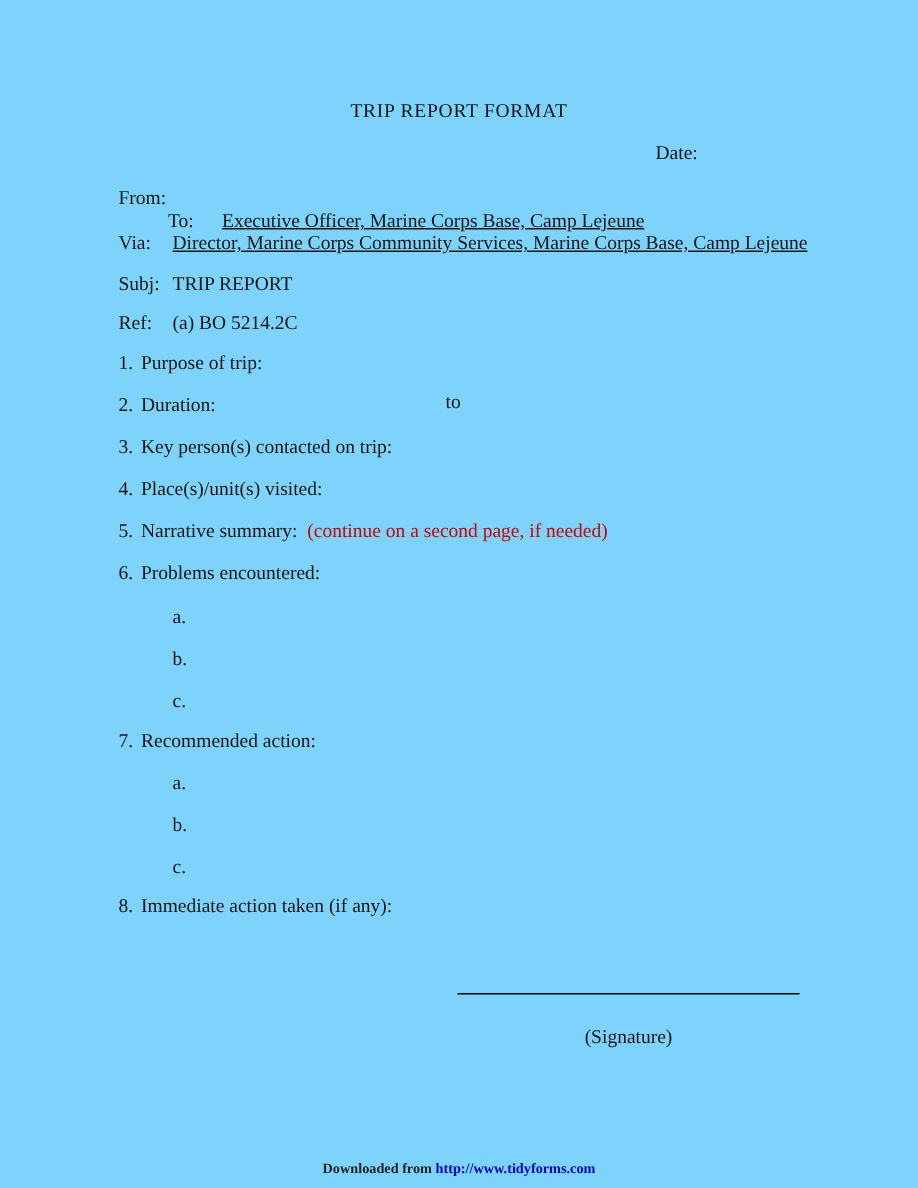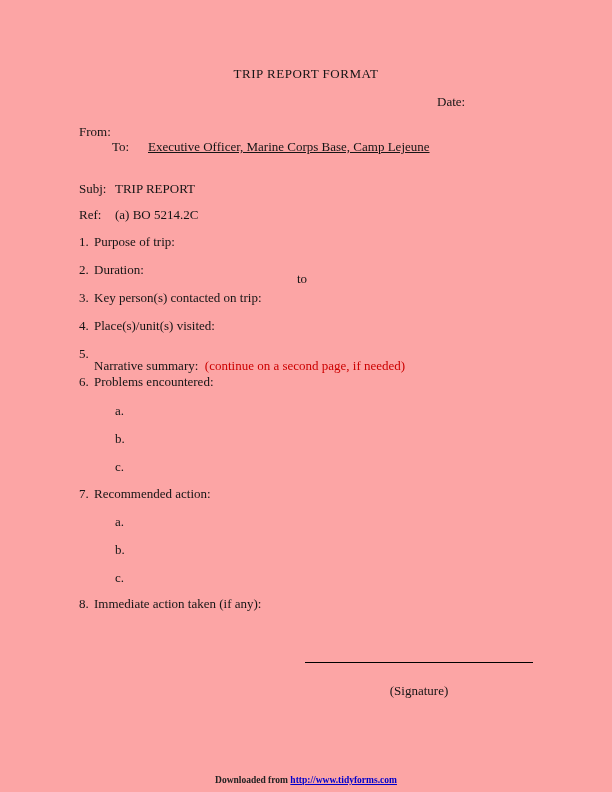--- a/index.html
+++ b/index.html
@@ -4,21 +4,21 @@
 <style>
   html, body {
     margin: 0;
     padding: 0;
     background: #ffffff;
   }
   .page {
     position: relative;
     width: 612px;
     height: 792px;
-    background: #fca5a5;
+    background: #7dd3fc;
     font-family: "Liberation Serif", "DejaVu Serif", serif;
     font-size: 13px;
     color: #151515;
     overflow: hidden;
   }
   .abs { position: absolute; white-space: nowrap; }
   .title {
     left: 0; right: 0; top: 66px;
     text-align: center;
     letter-spacing: 0.5px;
@@ -44,63 +44,65 @@
   .footer {
     position: absolute;
     left: 0; right: 0; top: 775px;
     text-align: center;
     font-size: 9.5px;
     font-weight: bold;
     color: #222222;
   }
   .footer a {
     color: #0000cc;
-    text-decoration: underline;
     cursor: pointer;
   }
 </style>
 </head>
 <body>
 
 <div class="page">
 
   <div class="abs title">TRIP REPORT FORMAT</div>
 
   <div class="abs date-line">Date:</div>
 
   <div class="abs addr-row" style="top:124px;">
     <span class="addr-label">From:</span><span></span>
   </div>
   <div class="abs addr-row" style="top:139px;margin-left:33px;">
     <span class="addr-label">To:</span><span>Executive Officer, Marine Corps Base, Camp Lejeune</span>
   </div>
+  <div class="abs addr-row" style="top:154px;">
+    <span class="addr-label">Via:</span><span>Director, Marine Corps Community Services, Marine Corps Base, Camp Lejeune</span>
+  </div>
 
   <div class="abs subj-row" style="top:181px;">
     <span class="subj-label">Subj:</span><span>TRIP REPORT</span>
   </div>
 
   <div class="abs ref-row" style="top:207px;">
     <span class="ref-label">Ref:</span><span>(a) BO 5214.2C</span>
   </div>
 
   <span class="abs item-num" style="top:234px;">1.</span>
   <span class="abs item-text" style="top:234px;">Purpose of trip:</span>
 
   <span class="abs item-num" style="top:262px;">2.</span>
   <span class="abs item-text" style="top:262px;">Duration:</span>
-  <span class="abs to-word" style="top:271px;text-align:right;">to</span>
+  <span class="abs to-word" style="top:260px;text-align:right;">to</span>
 
   <span class="abs item-num" style="top:290px;">3.</span>
   <span class="abs item-text" style="top:290px;">Key person(s) contacted on trip:</span>
 
   <span class="abs item-num" style="top:318px;">4.</span>
   <span class="abs item-text" style="top:318px;font-family:Liberation Serif, serif;">Place(s)/unit(s) visited:</span>
 
   <span class="abs item-num" style="top:346px;">5.</span>
-  <span class="abs item-text" style="top:346px;margin-top:12px;"><span>Narrative summary:</span>&nbsp;&nbsp;<span class="red-note">(continue on a second page, if needed)</span></span>
+  <span class="abs item-text" style="top:346px;"><span>Narrative summary:</span>&nbsp;&nbsp;<span class="red-note">(continue on a second page, if needed)</span></span>
 
   <span class="abs item-num" style="top:374px;">6.</span>
   <span class="abs item-text" style="top:374px;">Problems encountered:</span>
   <span class="abs sub-letter" style="top:403px;">a.</span>
   <span class="abs sub-letter" style="top:431px;">b.</span>
   <span class="abs sub-letter" style="top:459px;">c.</span>
 
   <span class="abs item-num" style="top:486px;">7.</span>
   <span class="abs item-text" style="top:486px;">Recommended action:</span>
   <span class="abs sub-letter" style="top:514px;">a.</span>

